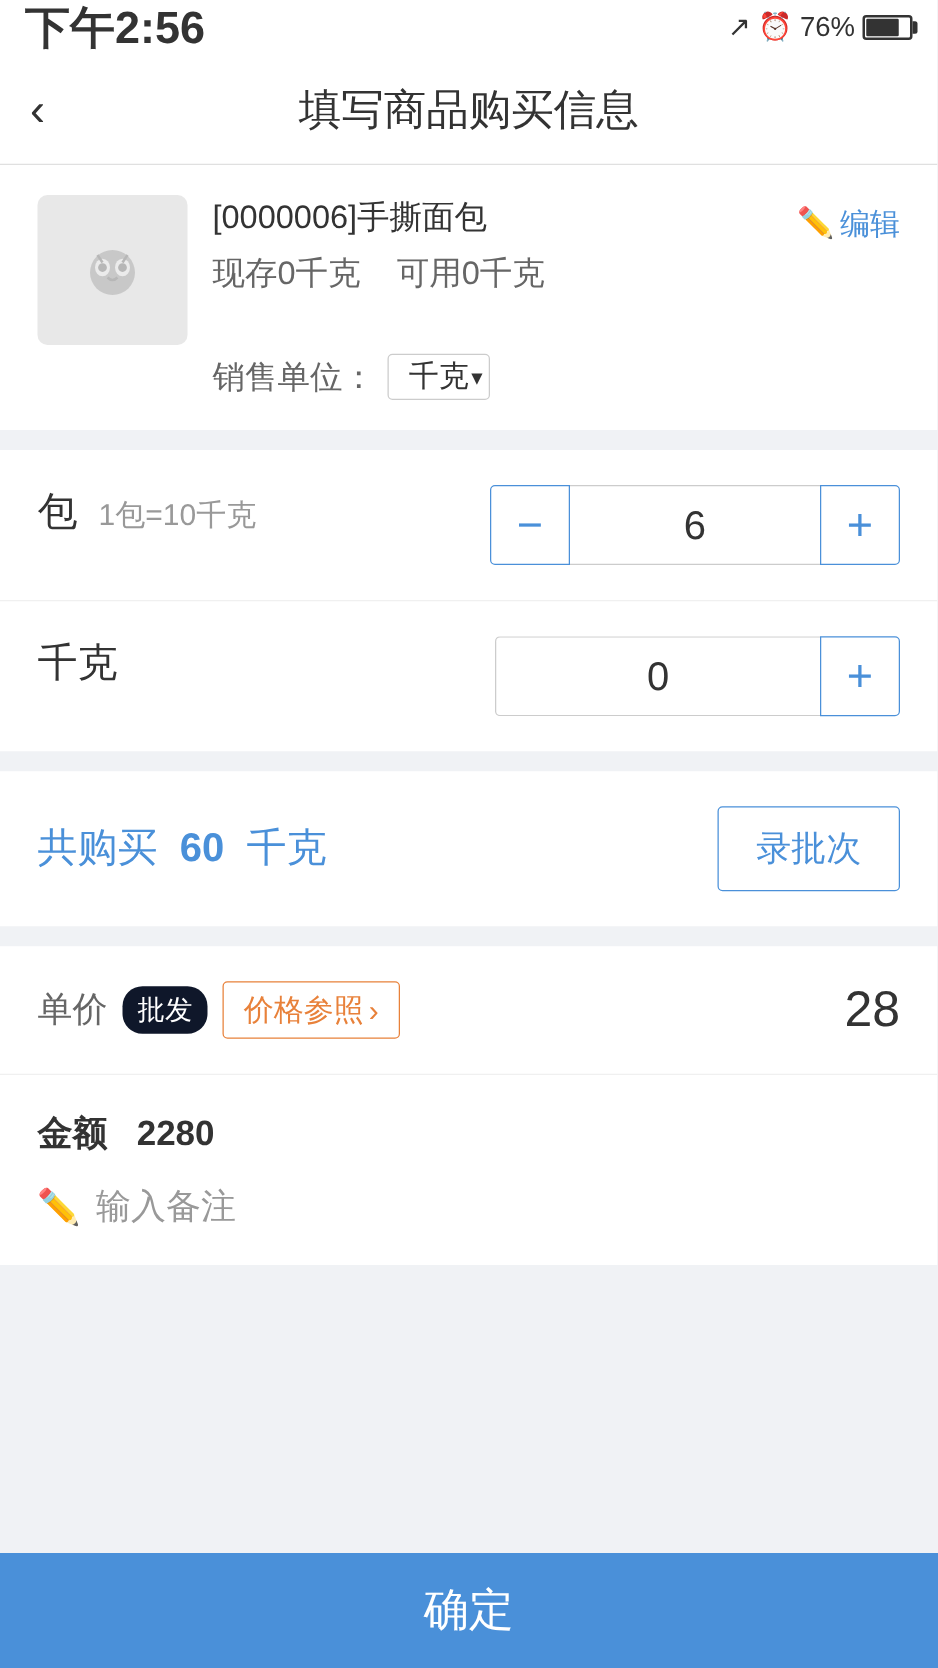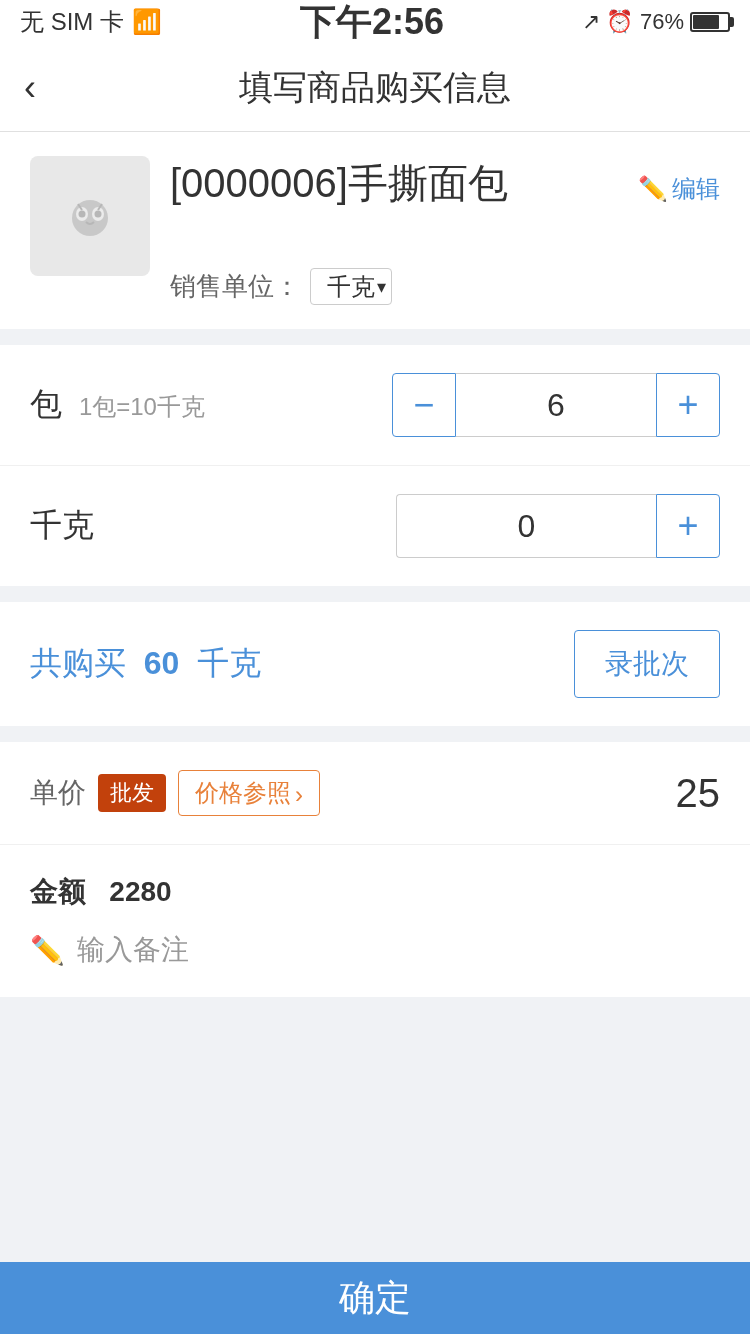--- a/index.html
+++ b/index.html
@@ -67,21 +67,21 @@
       height: 120px;
       background: #e8e8e8;
       border-radius: 8px;
       display: flex;
       align-items: center;
       justify-content: center;
       flex-shrink: 0;
     }
     .product-img svg { width: 60px; height: 60px; opacity: 0.5; }
     .product-info { flex: 1; }
-    .product-name { font-size: 40px; color: #333; margin-bottom: 10px; }
+    .product-name { font-size: 26px; color: #333; margin-bottom: 10px; }
     .product-stock { font-size: 26px; color: #666; margin-bottom: 10px; }
     .product-unit { font-size: 26px; color: #666; display: flex; align-items: center; gap: 10px; margin-top: 47px; }
     .unit-select {
       border: 1px solid #ccc;
       border-radius: 4px;
       padding: 4px 16px;
       font-size: 24px;
       color: #333;
       background: #fff;
       appearance: none;
@@ -107,21 +107,21 @@
       cursor: pointer;
     }
 
     
     .section-white {
       background: #fff;
       margin-bottom: 16px;
     }
     .input-row {
       display: flex;
-      align-items: center;
+      align-items: flex-start;
       padding: 28px 30px;
       border-bottom: 1px solid #f0f0f0;
     }
     .input-row:last-child { border-bottom: none; }
     .input-label {
       font-size: 32px;
       color: #333;
       flex: 1;
     }
     .input-sublabel {
@@ -206,25 +206,25 @@
       border-bottom: 1px solid #f0f0f0;
     }
     .price-row {
       display: flex;
       align-items: center;
       justify-content: space-between;
     }
     .price-left { display: flex; align-items: center; gap: 12px; }
     .price-label { font-size: 28px; color: #666; text-align: center; }
     .price-tag {
-      background: #c2410c;
+      background: #0f172a;
       color: #fff;
       font-size: 22px;
       padding: 4px 12px;
-      border-radius: 4px;
+      border-radius: 16px;
     }
     .price-ref {
       border: 1px solid #e8813a;
       color: #e8813a;
       font-size: 24px;
       padding: 6px 16px;
       border-radius: 4px;
       display: flex;
       align-items: flex-end;
       gap: 4px;
@@ -245,21 +245,21 @@
       color: #999;
       font-size: 28px;
     }
     .note-icon { font-size: 28px; color: #999; }
 
     
     .bottom-bar {
       position: fixed;
       bottom: 0;
       width: 750px;
-      height: 72px;
+      height: 92px;
       background: #4a90d9;
       display: flex;
       align-items: center;
       justify-content: center;
       cursor: pointer;
     }
     .confirm-btn-text {
       font-size: 36px;
       color: #fff;
       font-weight: 500;
@@ -289,24 +289,20 @@
       height: calc(100% - 2px);
       width: 72%;
       background: #333;
       border-radius: 1px;
     }
   </style>
 </head>
 <body>
 
 <div class="status-bar">
-  <div class="status-left">
-    <span>无 SIM 卡</span>
-    <span>📶</span>
-  </div>
   <div class="status-center">下午2:56</div>
   <div class="status-right">
     <span>↗</span>
     <span>⏰</span>
     <span>76%</span>
     <span class="battery-rect">
       <span class="battery-fill"></span>
     </span>
   </div>
 </div>
@@ -331,20 +327,25 @@
     </svg>
   </div>
   <div class="product-info">
     <div style="display:flex; justify-content:space-between; align-items:center;">
       <span class="product-name">[0000006]手撕面包</span>
       <span class="edit-btn">
         <span>✏️</span>
         <span>编辑</span>
       </span>
     </div>
+    <div class="product-stock">
+      <span>现存0千克</span>
+      &nbsp;&nbsp;
+      <span>可用0千克</span>
+    </div>
     <div class="product-unit">
       <span>销售单位：</span>
       <div class="unit-select-wrapper">
         <select class="unit-select">
           <option>千克</option>
         </select>
       </div>
     </div>
   </div>
 </div>
@@ -384,21 +385,21 @@
 <div class="price-section">
   <div class="price-row">
     <div class="price-left">
       <span class="price-label">单价</span>
       <span class="price-tag">批发</span>
       <div class="price-ref">
         <span>价格参照</span>
         <span>›</span>
       </div>
     </div>
-    <span class="price-value">25</span>
+    <span class="price-value">28</span>
   </div>
 </div>
 
 <div class="amount-section">
   <div class="amount-row">
     <span>金额</span>
     &nbsp;
     <span>2280</span>
   </div>
   <div class="note-row">

